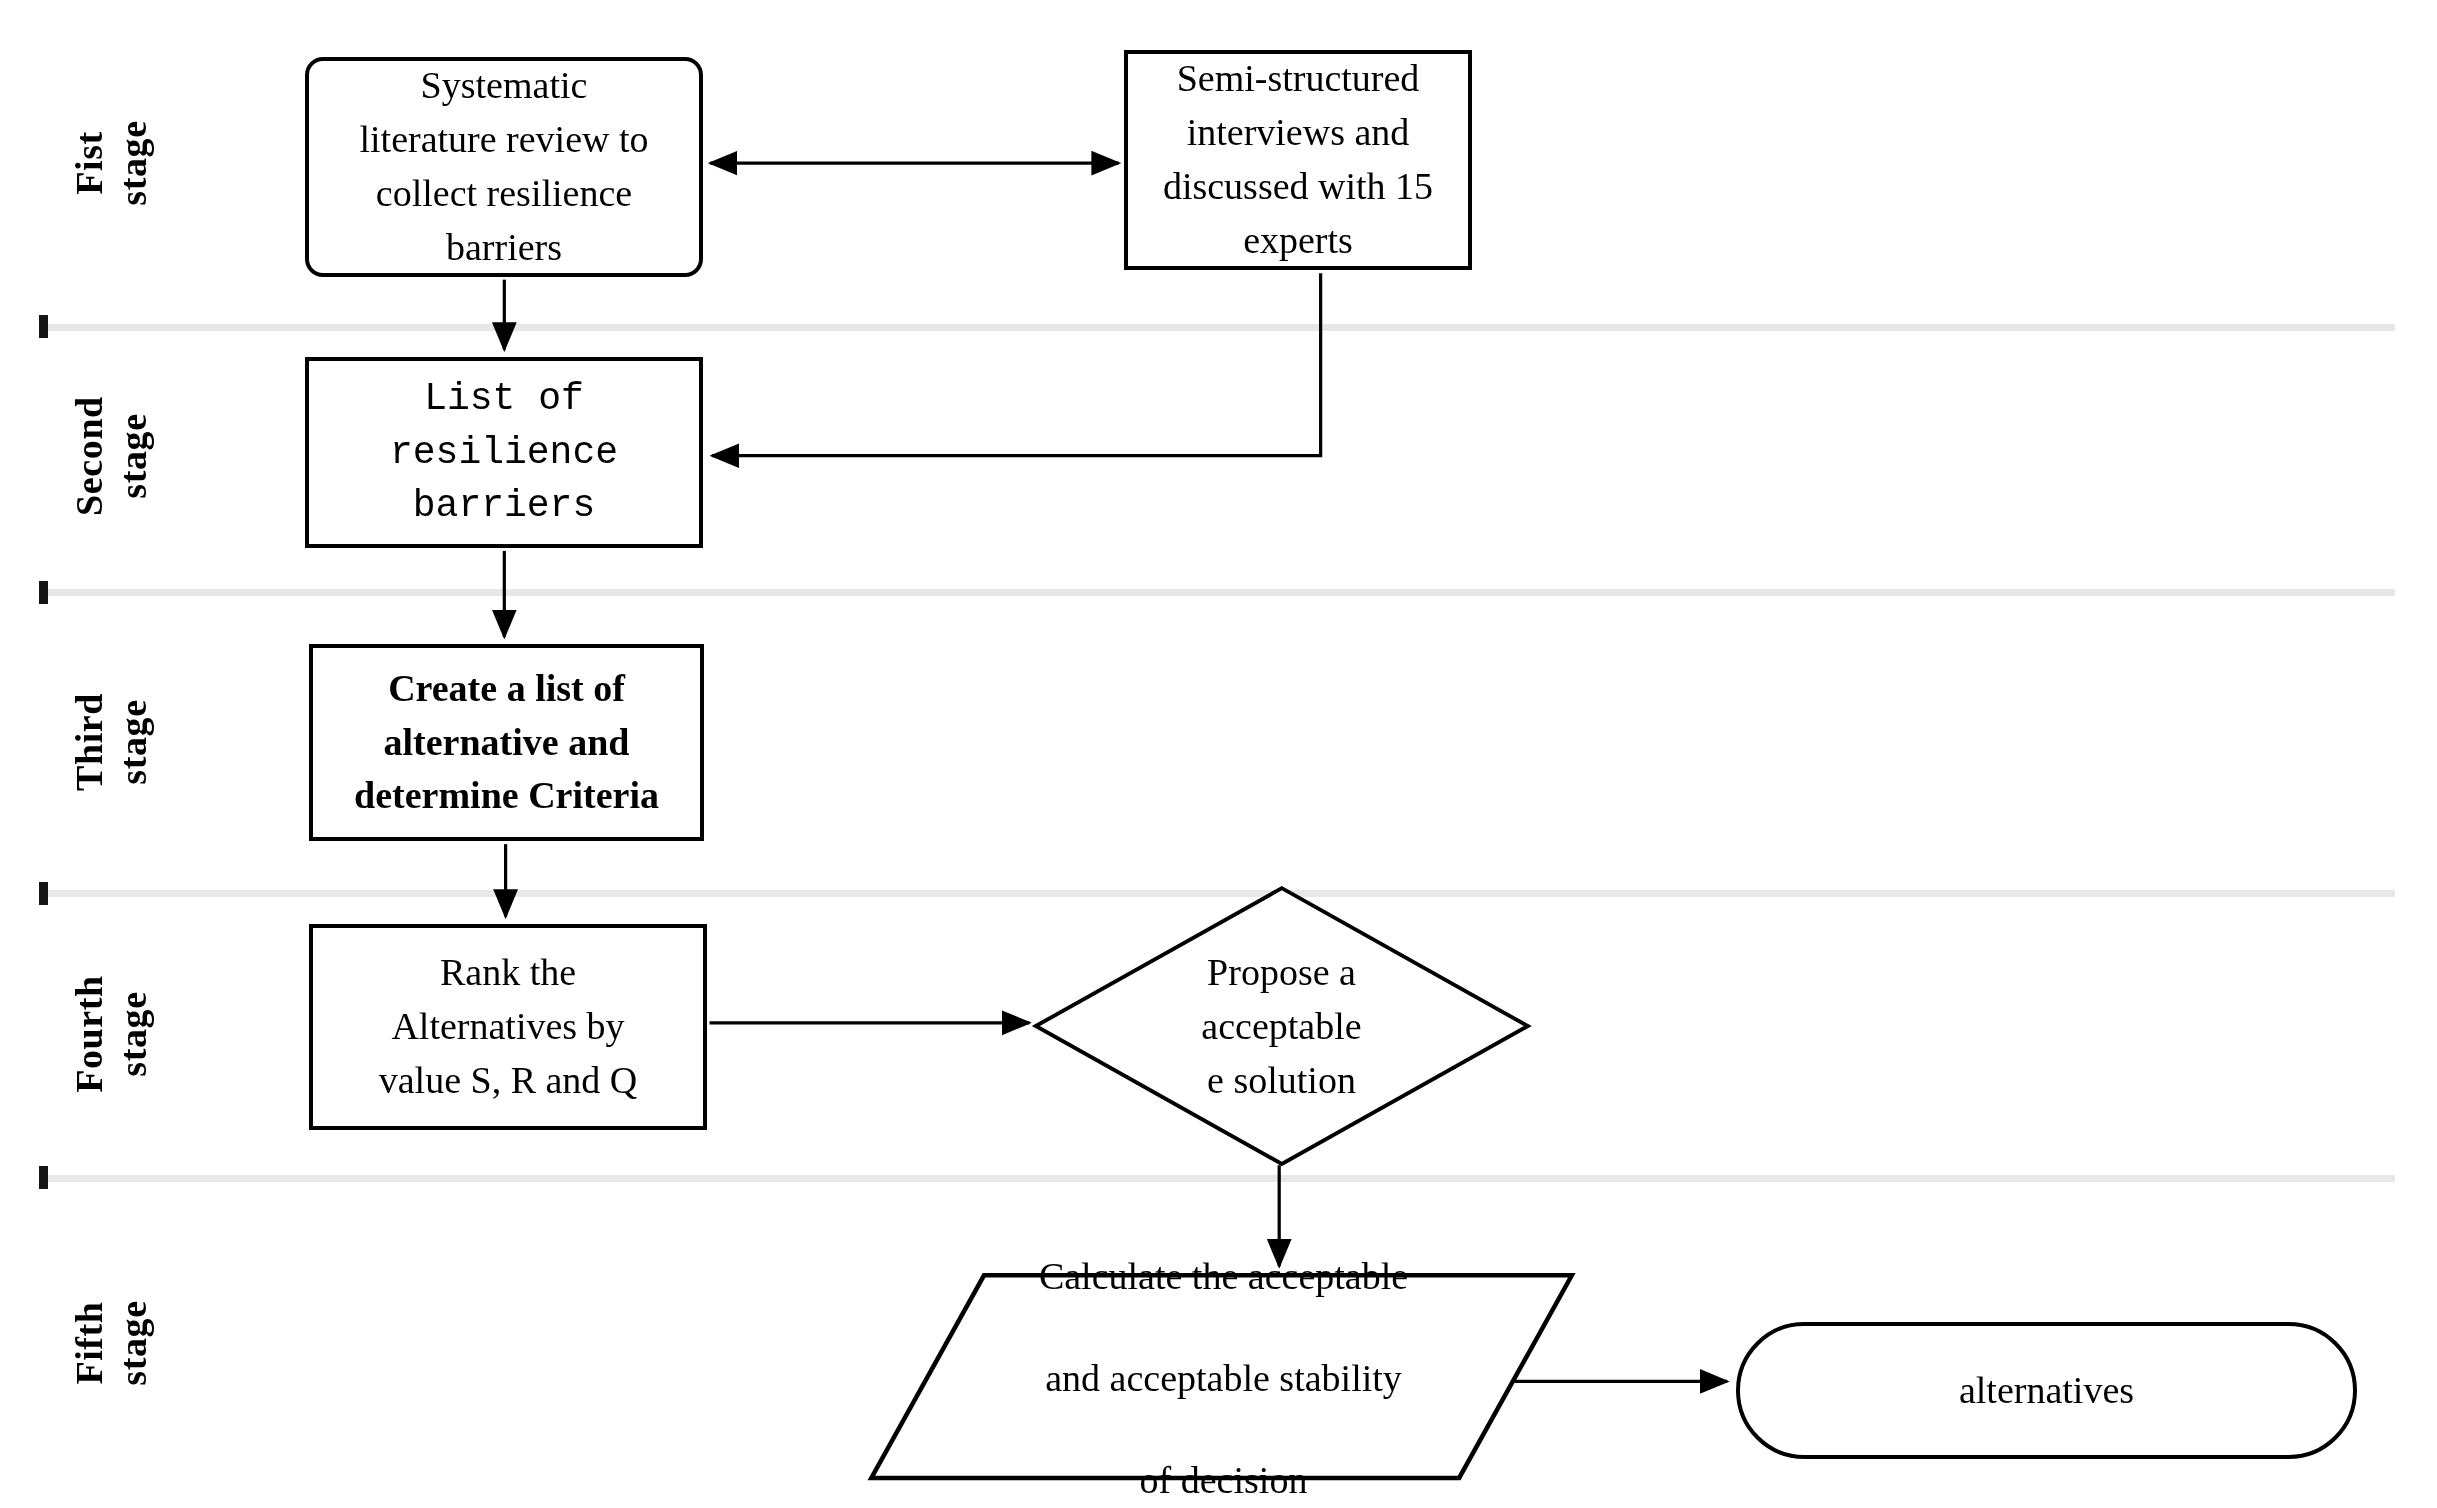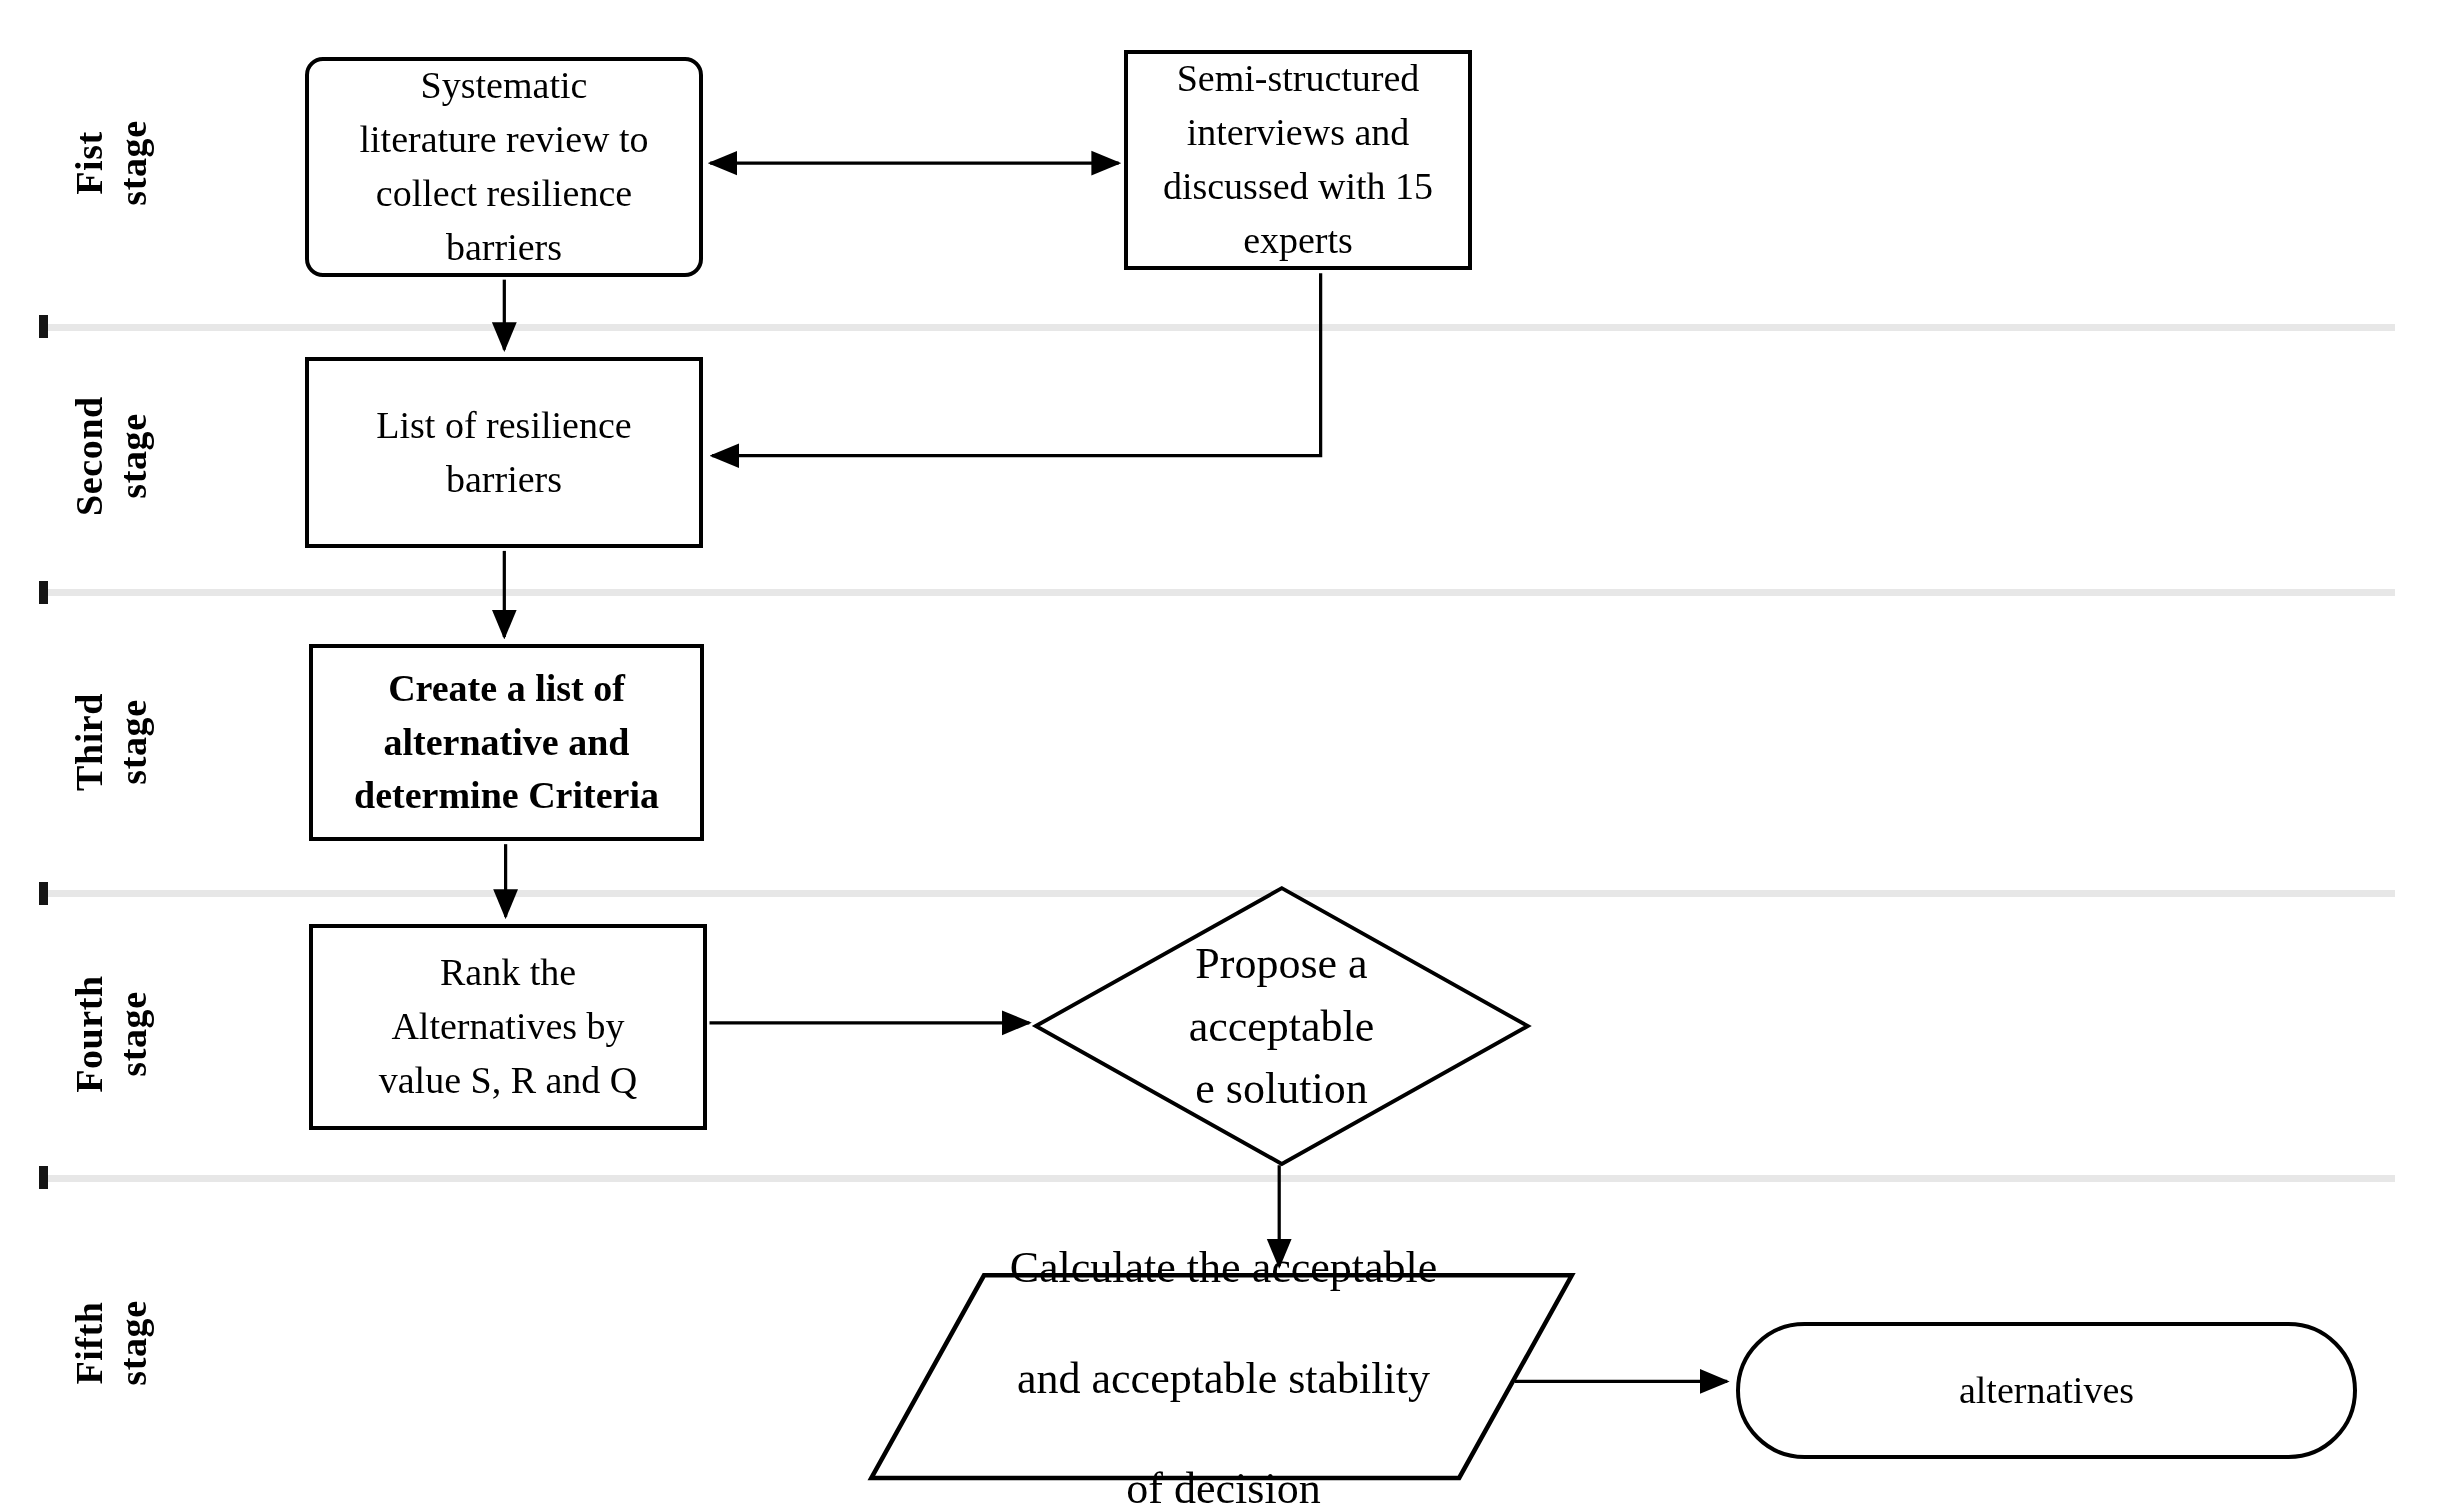--- a/index.html
+++ b/index.html
@@ -18,21 +18,21 @@
     letter-spacing:0.6px;
   }
   .node{
     position:absolute;box-sizing:border-box;background:#fff;border:4.5px solid #000;
     display:flex;flex-direction:column;align-items:center;justify-content:center;
     text-align:center;font-size:38px;line-height:1.42;
   }
   .node .ln{display:block;}
   .shape-text{
     position:absolute;display:flex;flex-direction:column;align-items:center;justify-content:center;
-    text-align:center;font-size:44px;line-height:1.42;background:transparent;
+    text-align:center;font-size:38px;line-height:1.42;background:transparent;
   }
   .stadium{border-radius:69px;}
   svg.wires{position:absolute;left:0;top:0;width:2438px;height:1509px;}
 </style>
 </head>
 <body>
 
 <div class="canvas">
 
   <div class="sep" style="top:324px;"></div>
@@ -98,21 +98,21 @@
     <span class="ln">barriers</span>
   </div>
 
   <div class="node" style="left:1124px;top:50px;width:348px;height:220px;">
     <span class="ln">Semi-structured</span>
     <span class="ln">interviews and</span>
     <span class="ln">discussed with 15</span>
     <span class="ln">experts</span>
   </div>
 
-  <div class="node" style="left:305px;top:357px;width:398px;height:191px;">
+  <div class="node" style="left:305px;top:357px;width:398px;height:191px;font-family:Liberation Mono, monospace;">
     <span class="ln">List of resilience</span>
     <span class="ln">barriers</span>
   </div>
 
   <div class="node" style="left:309px;top:644px;width:395px;height:197px;font-weight:bold;">
     <span class="ln">Create a list of</span>
     <span class="ln">alternative and</span>
     <span class="ln">determine Criteria</span>
   </div>
 

